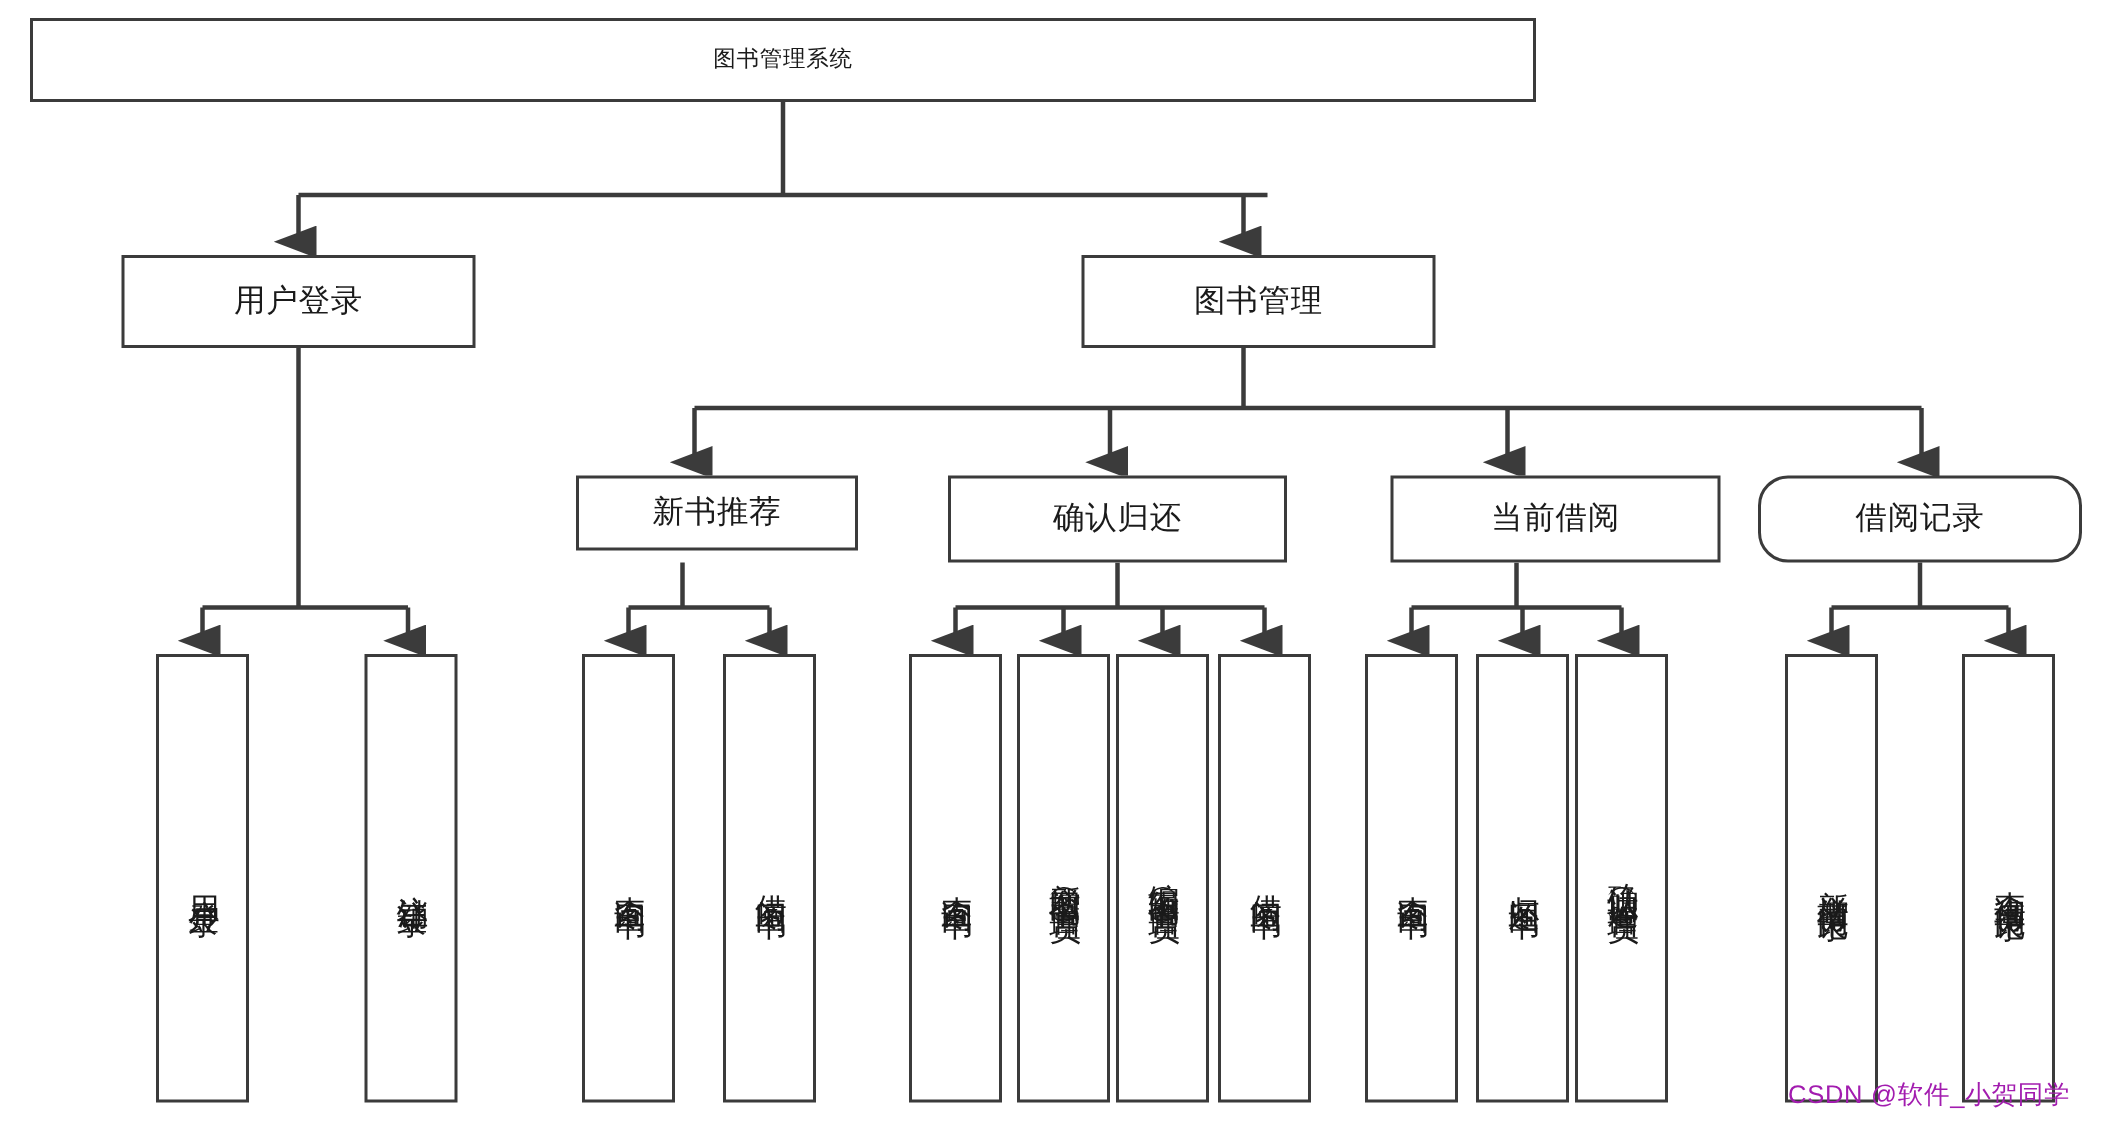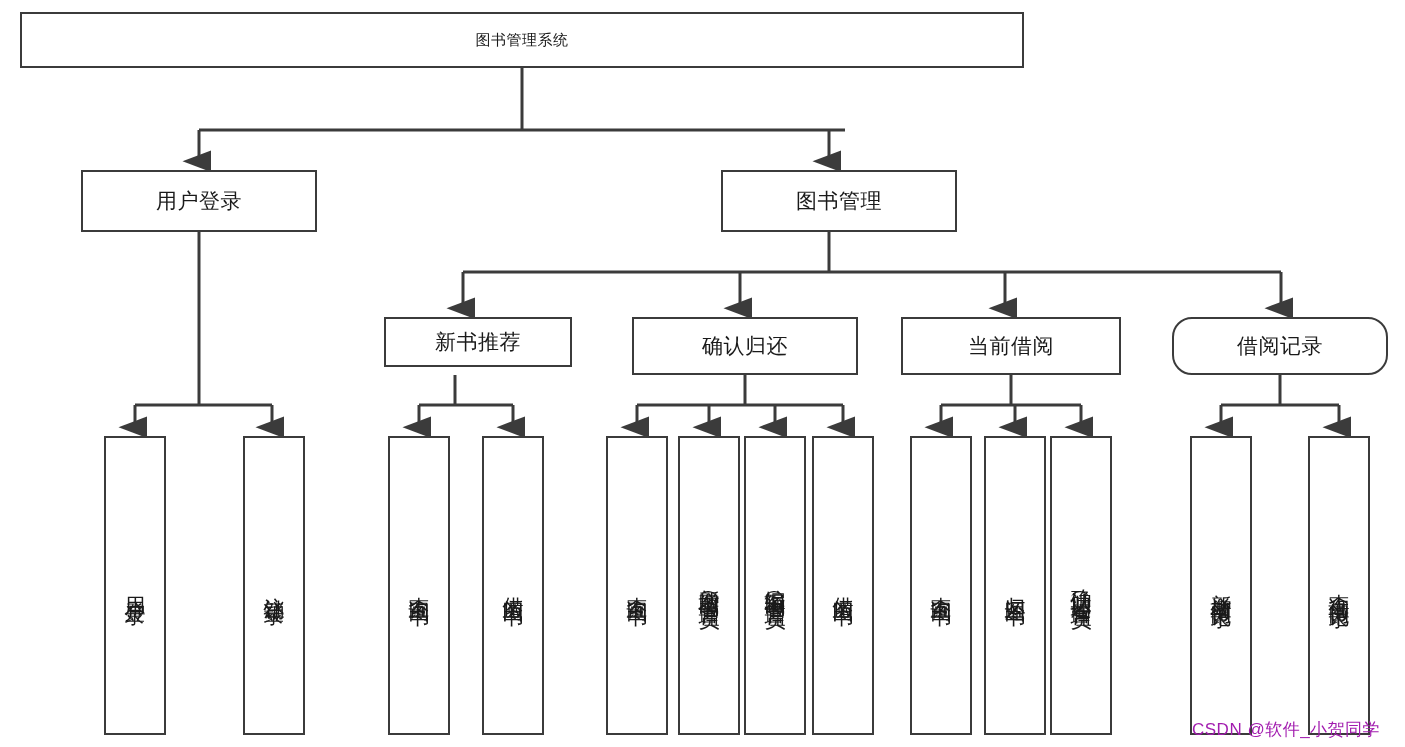--- a/index.html
+++ b/index.html
@@ -137,21 +137,21 @@
       </div>
       <div class="node horiz level2" style="left: 711px; top: 170px; width: 236px; height: 62px; margin-left: 10px;">
         <span class="label">图书管理</span>
       </div>
       <div class="node horiz level3" style="left: 361px; top: 317px; width: 188px; height: 50px; margin-left: 23px;">
         <span class="label">新书推荐</span>
       </div>
       <div class="node horiz level3" style="left: 632px; top: 317px; width: 226px; height: 58px;">
         <span class="label">确认归还</span>
       </div>
-      <div class="node horiz level3" style="left: 901px; top: 317px; width: 220px; height: 58px;">
+      <div class="node horiz level3" style="left: 927px; top: 317px; width: 220px; height: 58px;">
         <span class="label">当前借阅</span>
       </div>
       <div class="node horiz level3" style="left: 1172px; top: 317px; width: 216px; height: 58px; border-radius: 20px;">
         <span class="label">借阅记录</span>
       </div>
       <div class="node vert leaf" style="left: 104px; top: 436px; width: 62px; height: 299px;">
         <span class="label">用户登录</span>
       </div>
       <div class="node vert leaf" style="left: 243px; top: 436px; width: 62px; height: 299px;">
         <span class="label">注销登录</span>

